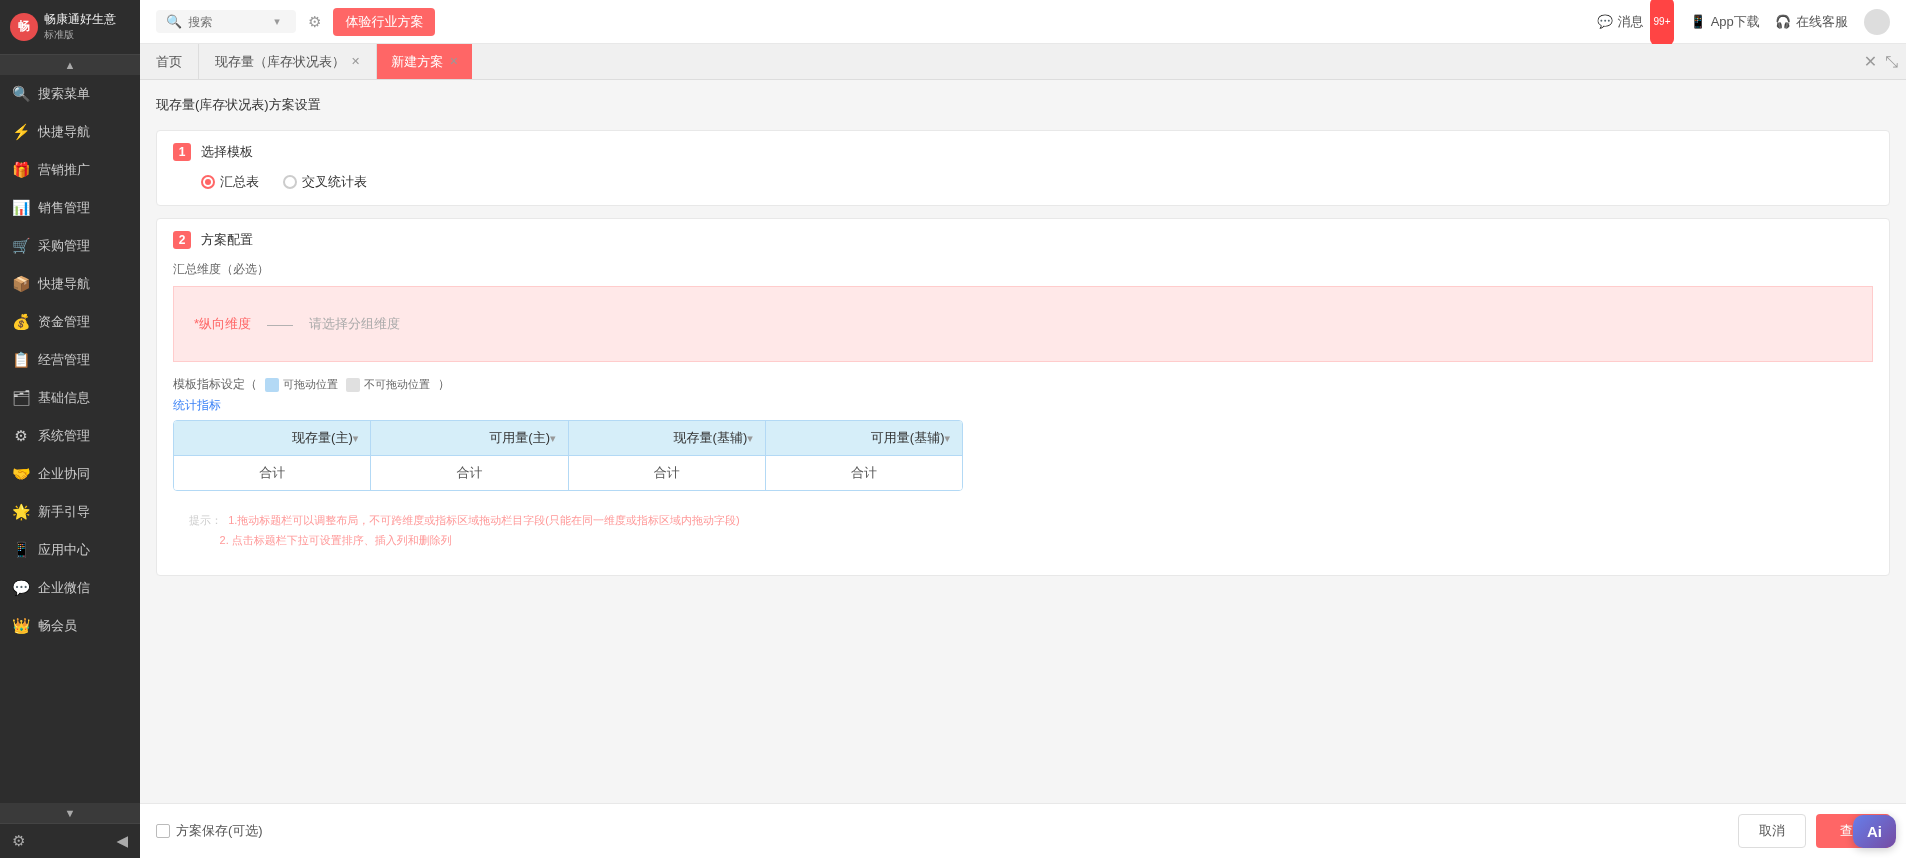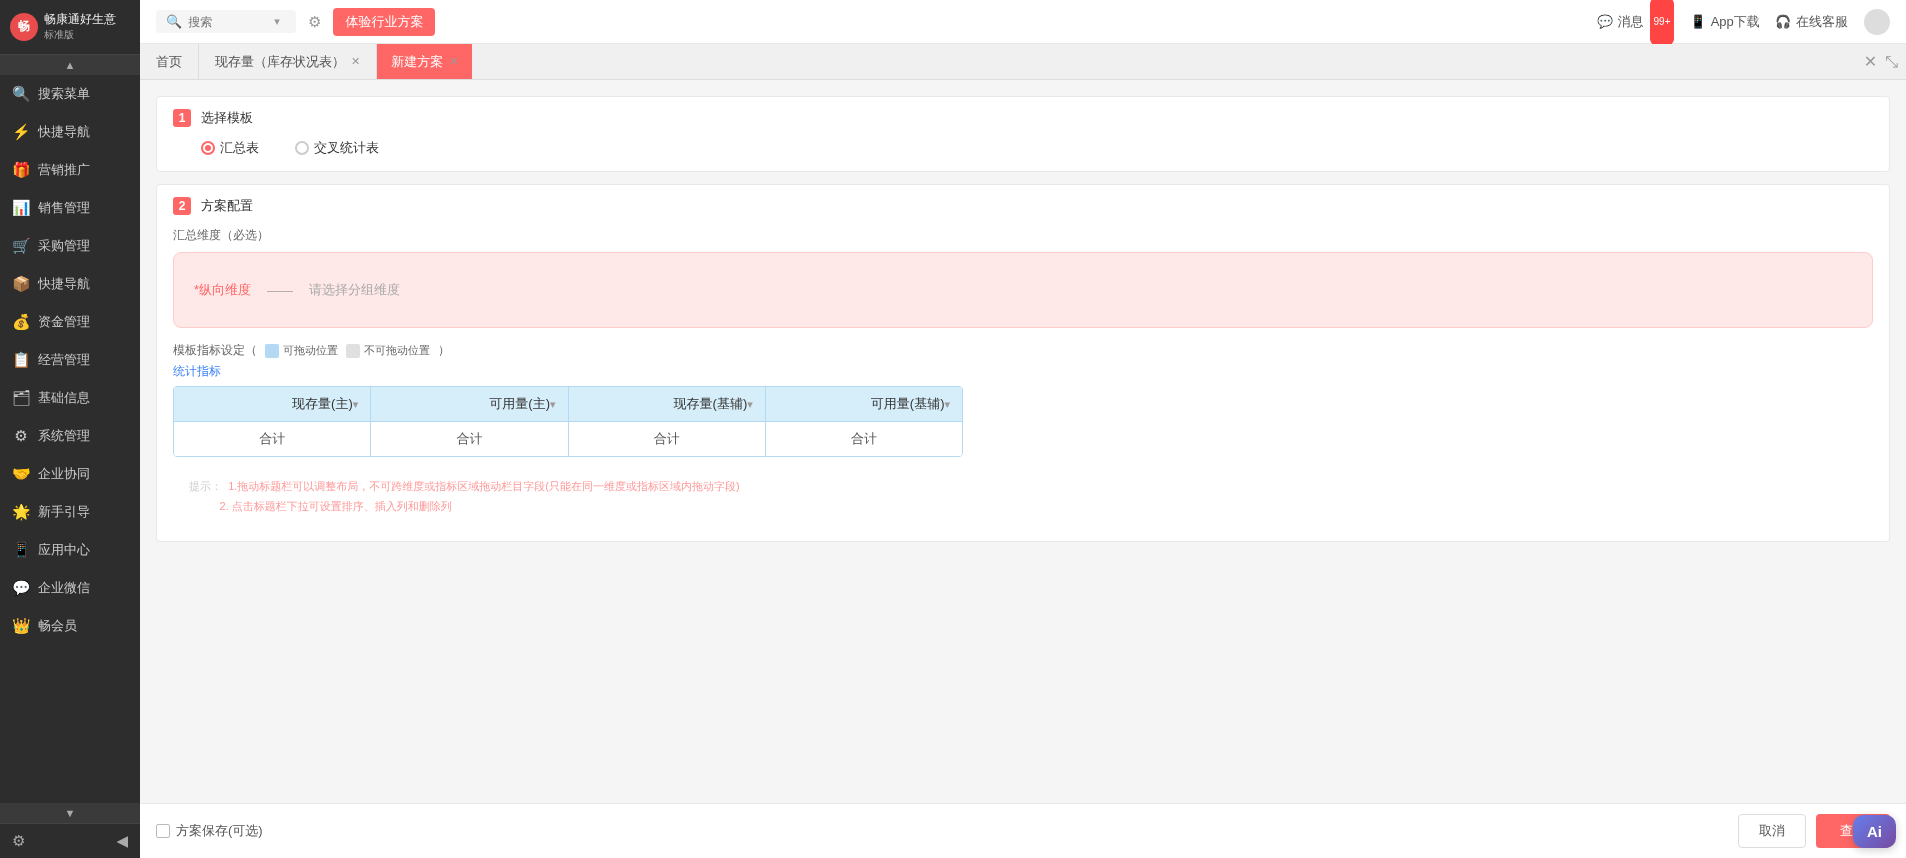--- a/index.html
+++ b/index.html
@@ -132,39 +132,39 @@
       padding: 12px 16px;
     }
     .section-number {
       width: 18px; height: 18px; background: #ff6666; color: white;
       border-radius: 3px; display: flex; align-items: center; justify-content: center;
       font-size: 12px; font-weight: bold; flex-shrink: 0;
     }
     .section-title { font-size: 13px; color: #333; font-weight: 500; }
 
     .template-options {
-      display: flex; align-items: center; gap: 36px;
+      display: flex; align-items: center; gap: 24px;
       padding: 0 16px 14px 44px;
     }
     .radio-option { display: flex; align-items: center; gap: 5px; cursor: pointer; font-size: 13px; color: #333; }
     .radio-circle {
       width: 14px; height: 14px; border-radius: 50%;
       border: 2px solid #ccc;
       display: flex; align-items: center; justify-content: center;
     }
     .radio-circle.selected { border-color: #ff6666; }
     .radio-circle.selected::after {
       content: ''; width: 6px; height: 6px; background: #ff6666; border-radius: 50%;
     }
 
     .section-body { padding: 0 16px 16px; }
     .sub-label { font-size: 12px; color: #666; margin-bottom: 8px; }
 
     .dimension-area {
-      background: #ffe8e8; border: 1px solid #ffcccc; border-radius: 8px;
+      background: #ffe8e8; border: 1px solid #ffcccc; border-radius: 0;
       padding: 28px 20px; display: flex; align-items: center; gap: 16px;
     }
     .dimension-required { color: #ff6666; font-size: 13px; }
     .dimension-line { color: #aaa; font-size: 13px; }
     .dimension-placeholder { color: #aaa; font-size: 13px; }
 
     .indicator-label { font-size: 12px; color: #666; margin: 12px 0 4px; display: flex; align-items: center; gap: 8px; }
     .draggable-legend {
       display: flex; align-items: center; gap: 4px; font-size: 11px; color: #666;
     }
@@ -355,20 +355,21 @@
       <span>新建方案</span>
       <span class="tab-close">✕</span>
     </div>
     <div class="tabs-right">
       <span class="tabs-right-icon">✕</span>
       <span class="tabs-right-icon">⤡</span>
     </div>
   </div>
 
   <div class="content">
+    <div class="page-title">现存量(库存状况表)方案设置</div>
 
     <div class="section">
       <div class="section-header">
         <div class="section-number">1</div>
         <span class="section-title">选择模板</span>
       </div>
       <div class="template-options">
         <label class="radio-option">
           <div class="radio-circle selected"></div>
           <span>汇总表</span>

